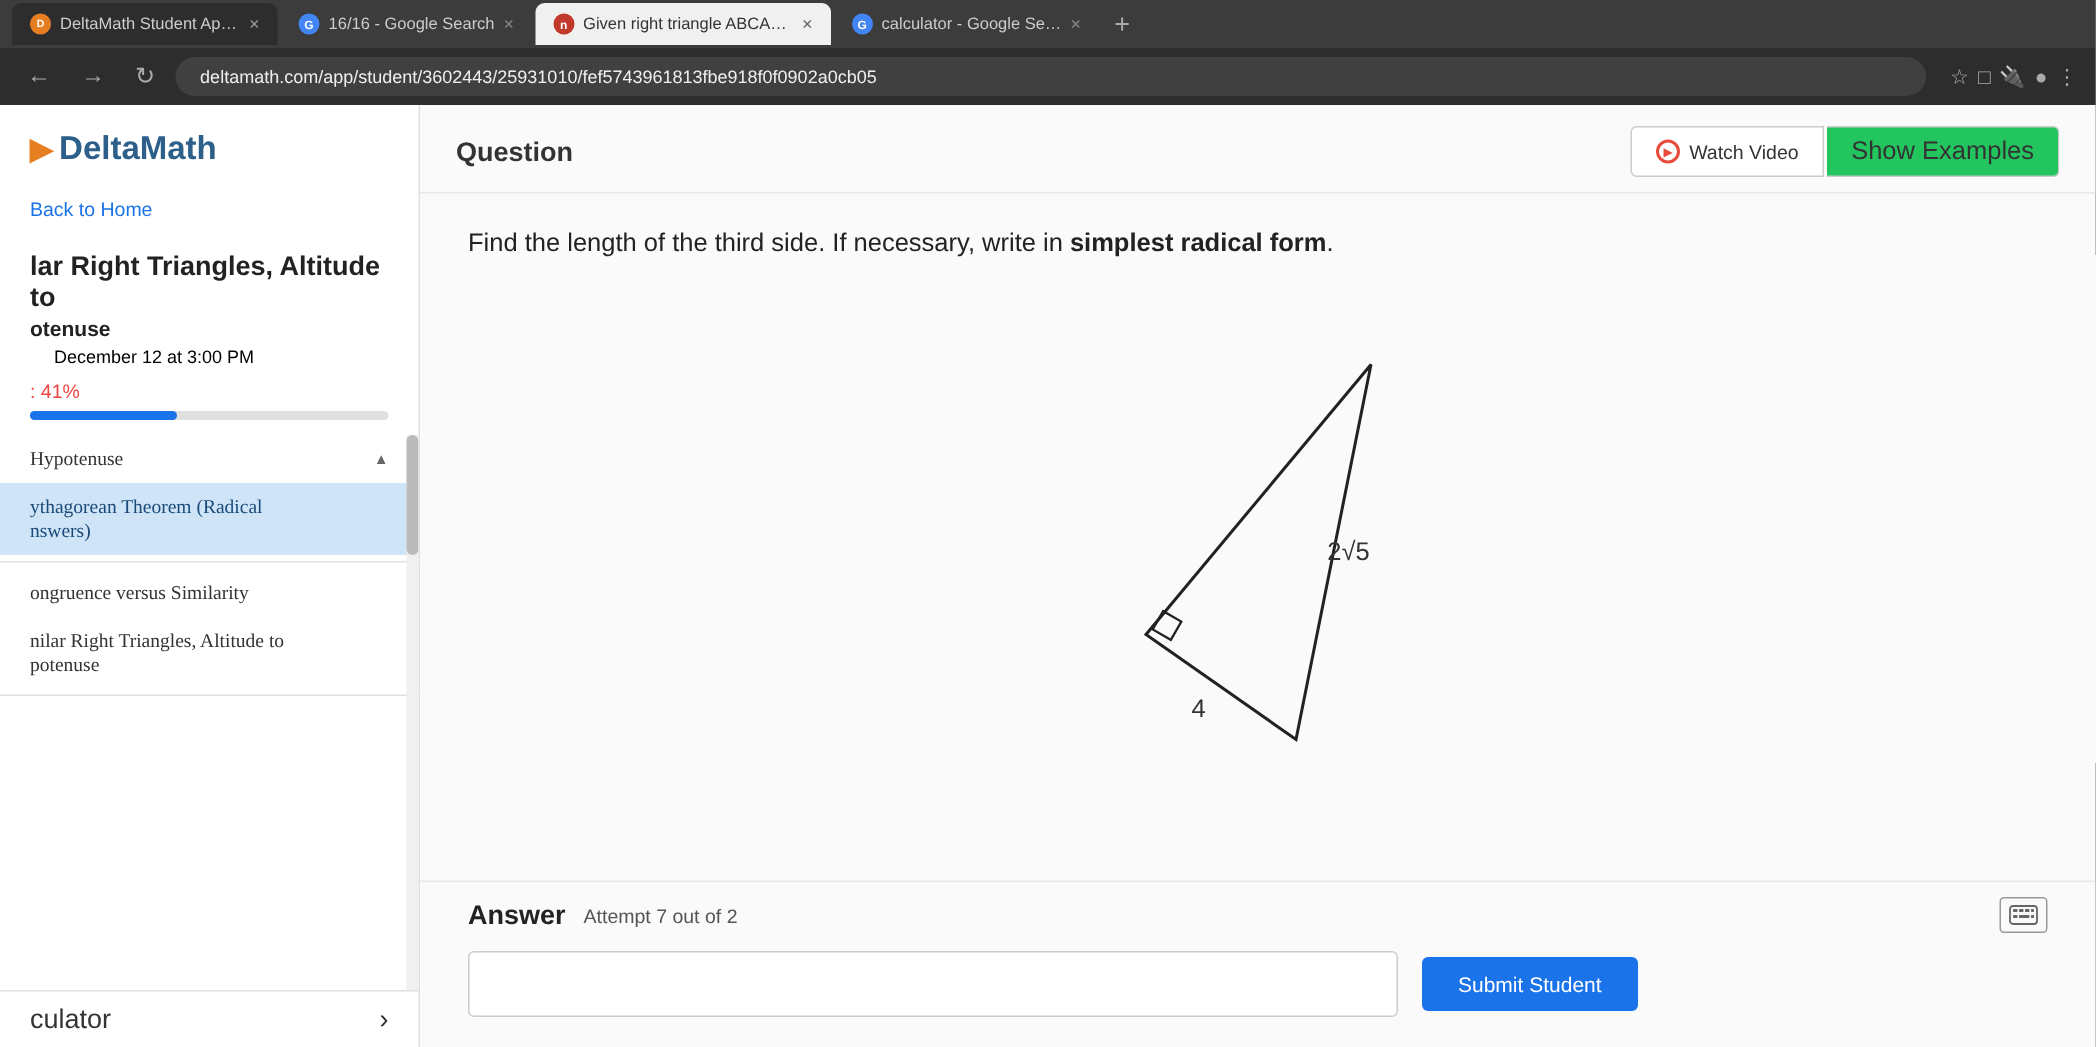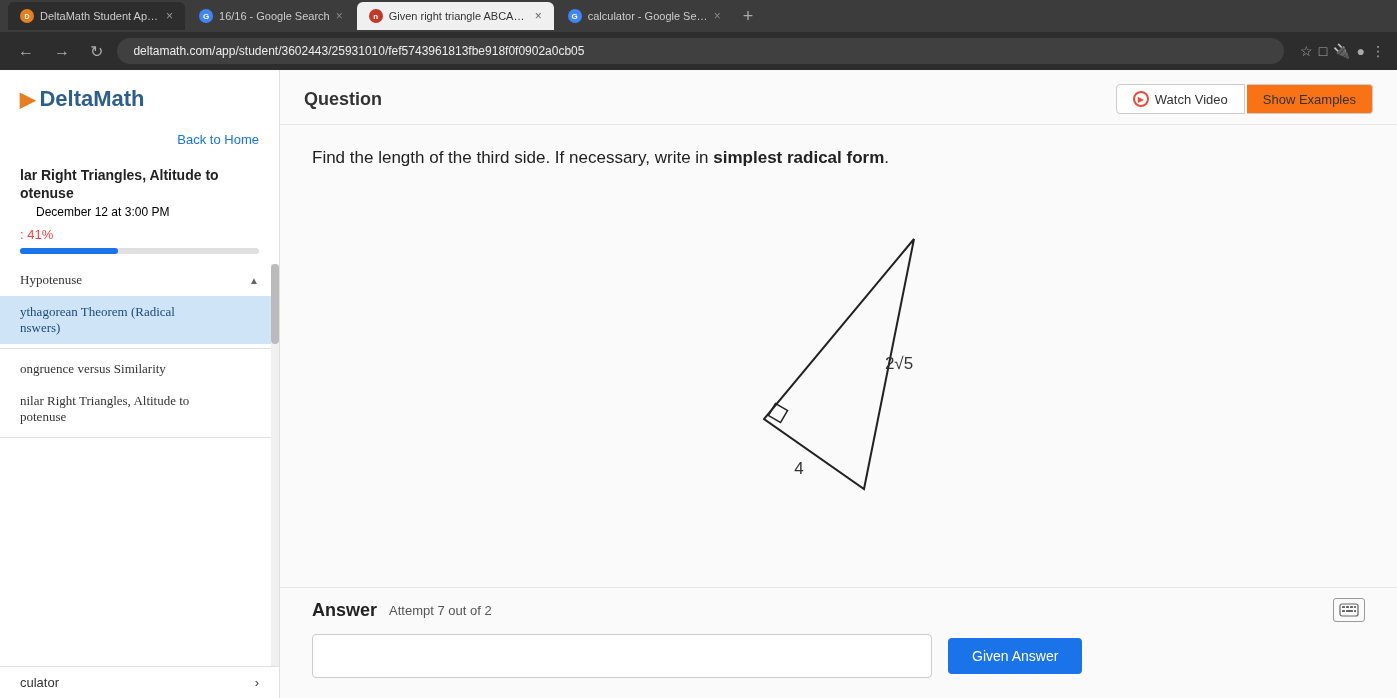--- a/index.html
+++ b/index.html
@@ -138,25 +138,24 @@
     .sidebar-logo-arrow {
       color: #e67e22;
       font-size: 20px;
     }
     .sidebar-back {
       padding: 4px 20px 12px;
       color: #1a73e8;
       font-size: 13px;
       cursor: pointer;
       font-weight: 500;
-      text-align: right;
     }
     .sidebar-section-title {
       padding: 8px 20px 2px;
-      font-size: 14px;
+      font-size: 18px;
       font-weight: bold;
       color: #222;
     }
     .sidebar-meta {
       padding: 2px 36px;
       font-size: 12px;
       color: #000000;
     }
     .sidebar-progress-label {
       padding: 6px 20px 2px;
@@ -197,21 +196,21 @@
       font-size: 10px;
       color: #666;
     }
     .sidebar-divider {
       height: 1px;
       background: #e0e0e0;
       margin: 4px 0;
     }
     .sidebar-bottom {
       padding: 8px 20px;
-      font-size: 13px;
+      font-size: 18px;
       color: #333;
       cursor: pointer;
       display: flex;
       align-items: center;
       justify-content: space-between;
       border-top: 1px solid #e0e0e0;
     }
 
     
     .main-content {
@@ -255,26 +254,26 @@
       height: 16px;
       border-radius: 50%;
       border: 2px solid #e74c3c;
       display: flex;
       align-items: center;
       justify-content: center;
       color: #e74c3c;
       font-size: 8px;
     }
     .show-examples-btn {
-      background: #f97316;
+      background: #22c55e;
       border: 1px solid #ccc;
       border-left: none;
       border-radius: 0 4px 4px 0;
       padding: 6px 16px;
-      font-size: 13px;
+      font-size: 17px;
       color: #333;
       cursor: pointer;
     }
 
     .question-body {
       flex: 1;
       padding: 20px 32px;
       overflow-y: auto;
     }
     .question-text {
@@ -530,19 +529,19 @@
               <rect x="3" y="7" width="3" height="2" fill="#666" rx="0.5"></rect>
               <rect x="7" y="7" width="7" height="2" fill="#666" rx="0.5"></rect>
               <rect x="15" y="7" width="2" height="2" fill="#666" rx="0.5"></rect>
             </svg>
           </div>
         </div>
       </div>
       <div class="answer-input-row">
         <input class="answer-input" type="text" style="">
         <button class="submit-btn">
-          <span>Given Answer</span>
+          <span>Submit Student</span>
         </button>
       </div>
     </div>
   </div>
 
 </div>
 
 </body></html>

